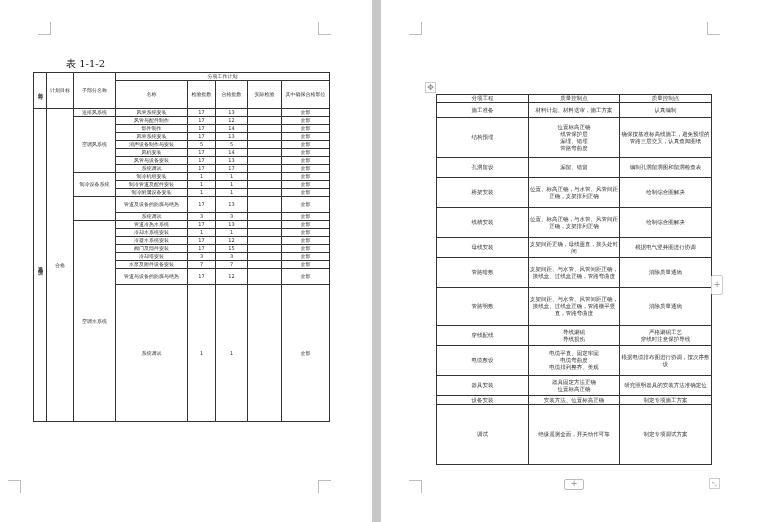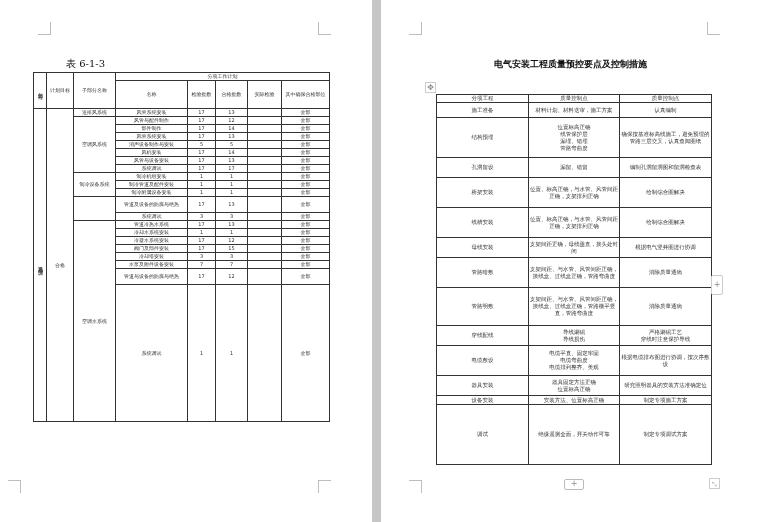--- a/index.html
+++ b/index.html
@@ -31,21 +31,21 @@
 </style>
 </head>
 <body>
 
 <div class="page" id="page-left">
   <div class="corner c-tl" style="left:38px;top:22px;"></div>
   <div class="corner c-tr" style="left:318px;top:22px;"></div>
   <div class="corner c-bl" style="left:8px;top:480px;"></div>
   <div class="corner c-br" style="left:318px;top:480px;"></div>
 
-  <div class="table-caption">表 6-1-3</div>
+  <div class="table-caption">表 1-1-2</div>
 
   <table id="left-table">
     <colgroup>
       <col style="width:13px">
         <col style="width:27px">
         <col style="width:42px">
         <col style="width:72px">
       <col style="width:28px">
         <col style="width:32px">
         <col style="width:34px">
@@ -228,21 +228,20 @@
     </table>
 </div>
 
 <div class="gutter"></div>
 
 <div class="page" id="page-right">
   <div class="corner c-tl" style="left:28px;top:22px;"></div>
   <div class="corner c-tr" style="left:326px;top:22px;"></div>
   <div class="corner c-bl" style="left:28px;top:480px;"></div>
 
-  <div class="doc-title">电气安装工程质量预控要点及控制措施</div>
   <div class="move-handle">✥</div>
 
   <table id="right-table">
     <colgroup>
         <col style="width:92px">
         <col style="width:91px">
         <col style="width:92px">
       </colgroup>
     <tbody>
         <tr>

